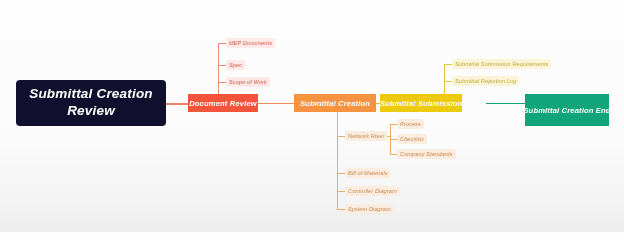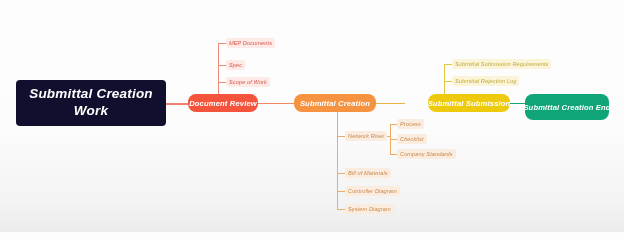--- a/index.html
+++ b/index.html
@@ -40,21 +40,21 @@
   }
 
   .node-start {
     border-radius: 4px;
     font-size: 13.5px;
     font-weight: bold;
     line-height: 1.25;
     letter-spacing: .2px;
   }
   .node-pill {
-    border-radius: 8px;
+    border-radius: 0;
     font-size: 7.6px;
     font-weight: bold;
     letter-spacing: .15px;
     padding: 0 6px;
   }
 
   
   .leaf {
     position: absolute;
     box-sizing: border-box;
@@ -101,37 +101,37 @@
 
   <div class="edge-v" style="left:444px; top:64px; height:37px; border-left-width:1.3px; border-left-color:#e3c83f;"></div>
   <div class="edge-h" style="left:444px; top:64px; width:8px; border-top-width:1.3px; border-top-color:#e3c83f;"></div>
   <div class="edge-h" style="left:444px; top:81px; width:8px; border-top-width:1.3px; border-top-color:#e3c83f;"></div>
 
   <div class="edge-h" style="left:486px; top:103px; width:40px; border-top-width:1.8px; border-top-color:#13a47a;"></div>
 
   <div class="node node-start" style="left:16px; top:80px; width:150px; height:46px; background:#10102e;">
     <div>
       <div>Submittal Creation</div>
-      <div>Work</div>
+      <div>Review</div>
     </div>
   </div>
 
   <div class="node node-pill" style="left:188px; top:94px; width:70px; height:18px; background:#f4543c;">
     <span>Document Review</span>
   </div>
 
   <div class="node node-pill" style="left:294px; top:94px; width:82px; height:18px; background:#f59340;">
     <span>Submittal Creation</span>
   </div>
 
-  <div class="node node-pill" style="left:428px; top:94px; width:82px; height:18px; background:#edcb0c;">
+  <div class="node node-pill" style="left:380px; top:94px; width:82px; height:18px; background:#edcb0c;">
     <span>Submittal Submission</span>
   </div>
 
-  <div class="node node-pill" style="left:525px; top:94px; width:84px; height:26px; background:#0fa578;">
+  <div class="node node-pill" style="left:525px; top:94px; width:84px; height:32px; background:#0fa578;">
     <span>Submittal Creation End</span>
   </div>
 
   <div class="leaf leaf-red" style="left:226px; top:38px;">
     <span>MEP Documents</span>
   </div>
   <div class="leaf leaf-red" style="left:226px; top:60px;">
     <span>Spec</span>
   </div>
   <div class="leaf leaf-red" style="left:226px; top:77px;">

